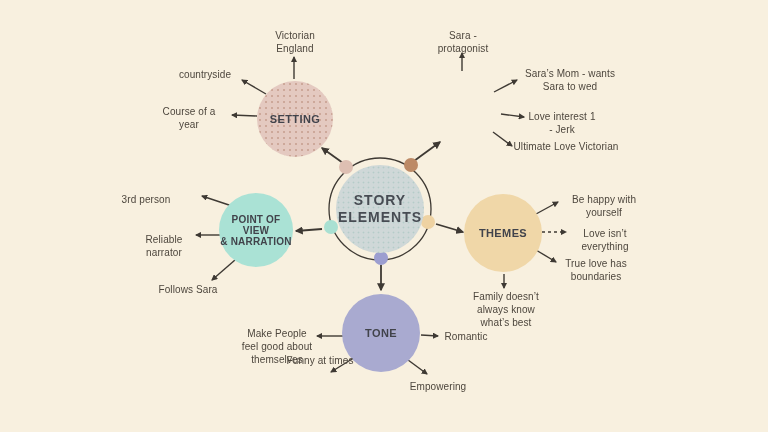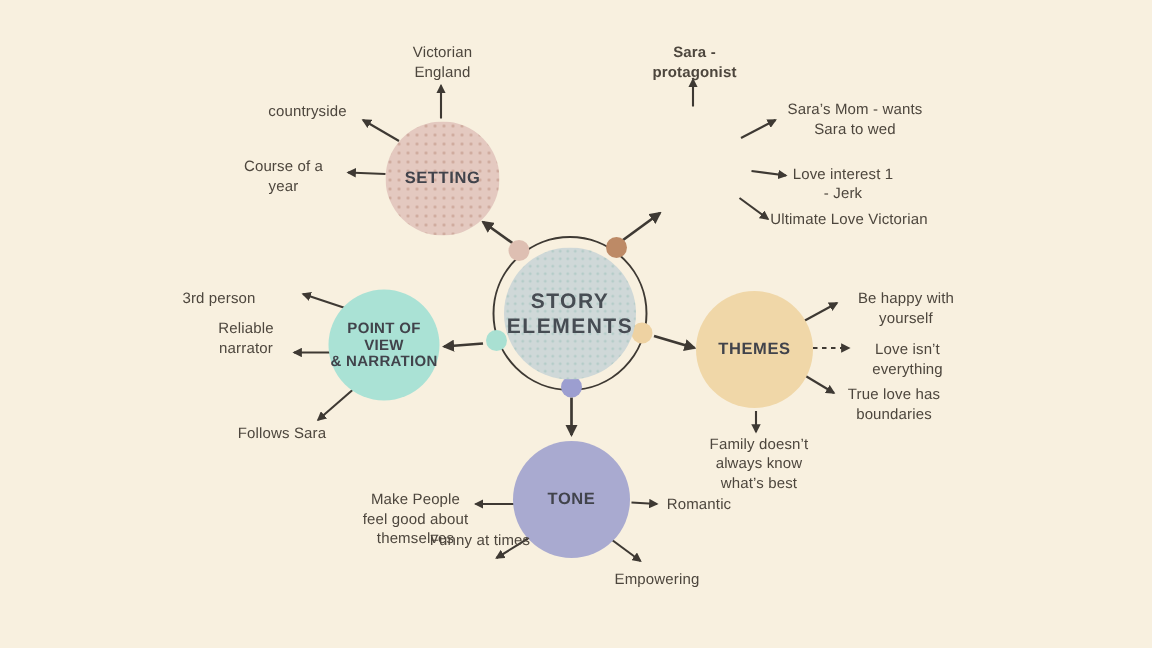--- a/index.html
+++ b/index.html
@@ -116,30 +116,30 @@
   <div class="node node-tone">
     <div class="node-label">TONE</div>
   </div>
 
   <div class="item" style="left:295px;top:29px;">Victorian
 England</div>
   <div class="item" style="left:205px;top:68px;">countryside</div>
   <div class="item" style="left:189px;top:105px;">Course of a
 year</div>
 
-  <div class="item" style="left:463px;top:29px;font-weight:bold;">Sara -
+  <div class="item" style="left:463px;top:29px;">Sara -
 protagonist</div>
   <div class="item" style="left:570px;top:67px;">Sara’s Mom - wants
 Sara to wed</div>
   <div class="item" style="left:562px;top:110px;">Love interest 1
 - Jerk</div>
   <div class="item" style="left:566px;top:140px;">Ultimate Love Victorian</div>
 
   <div class="item" style="left:146px;top:193px;">3rd person</div>
-  <div class="item" style="left:164px;top:213px;">Reliable
+  <div class="item" style="left:164px;top:233px;">Reliable
 narrator</div>
   <div class="item" style="left:188px;top:283px;">Follows Sara</div>
 
   <div class="item" style="left:604px;top:193px;">Be happy with
 yourself</div>
   <div class="item" style="left:605px;top:227px;">Love isn’t
 everything</div>
   <div class="item" style="left:596px;top:257px;">True love has
 boundaries</div>
   <div class="item" style="left:506px;top:290px;">Family doesn’t

